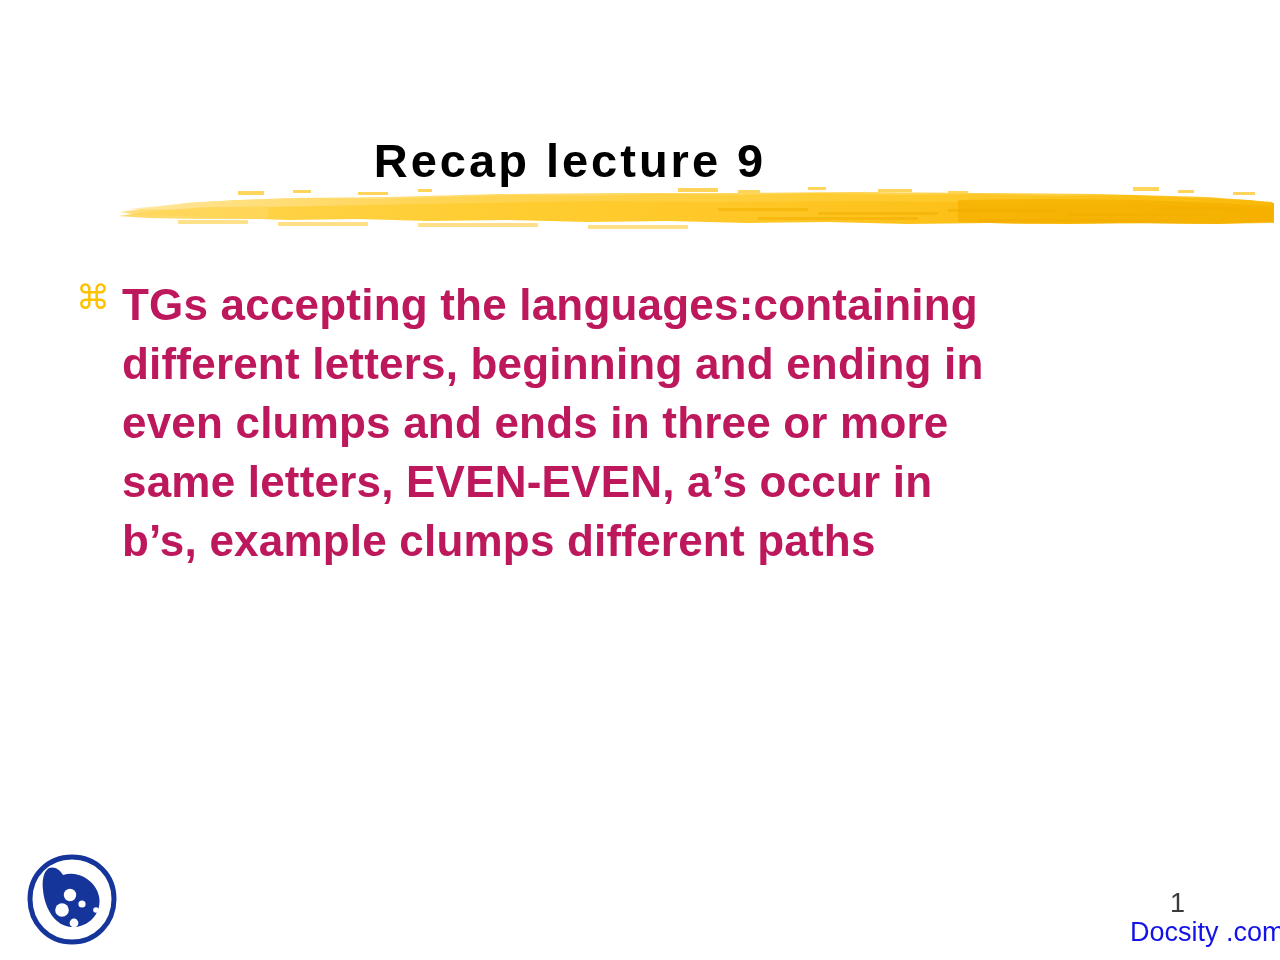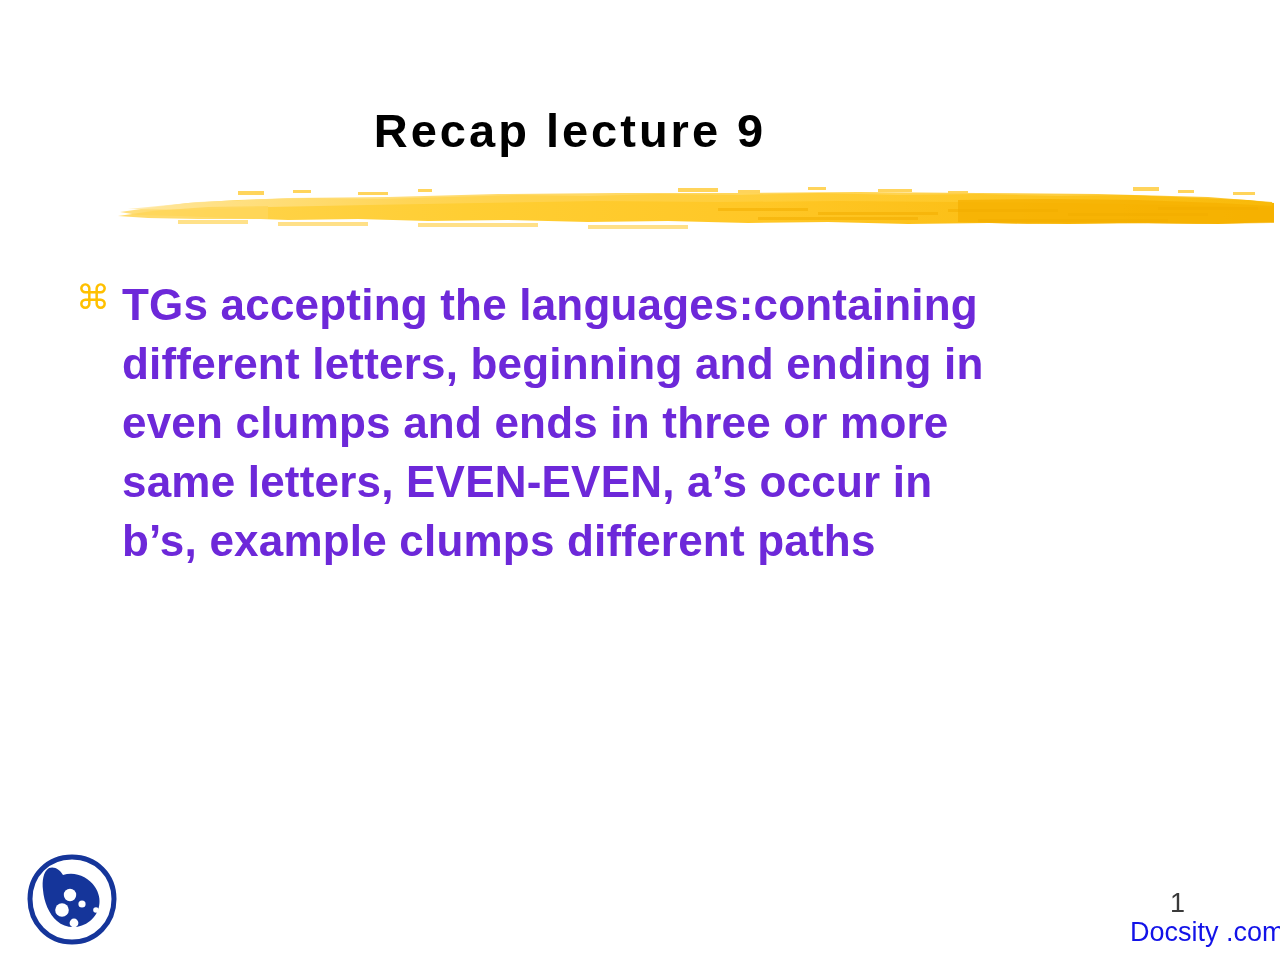--- a/index.html
+++ b/index.html
@@ -16,21 +16,21 @@
     width: 1280px;
     height: 960px;
     background: #ffffff;
     overflow: hidden;
   }
 
   
   .title-block {
     position: absolute;
     left: 0;
-    top: 106px;
+    top: 136px;
     width: 1140px;
     text-align: center;
   }
   .slide-title {
     font-family: "Liberation Sans", sans-serif;
     font-size: 47px;
     font-weight: bold;
     color: #000000;
     letter-spacing: 3.0px;
     line-height: 1.05;
@@ -68,21 +68,21 @@
     line-height: 1;
     color: #FFC000;
     font-weight: normal;
   }
   .bullet-text {
     display: block;
     padding-left: 52px;
     font-family: "Liberation Sans", sans-serif;
     font-size: 44px;
     font-weight: bold;
-    color: #6d28d9;
+    color: #be185d;
     line-height: 59px;
     letter-spacing: 0.2px;
     text-indent: 10px;
   }
   .bullet-text .ln {
     display: block;
     text-indent: 0;
   }
   .bullet-text .ln.first {
     text-indent: 0;

